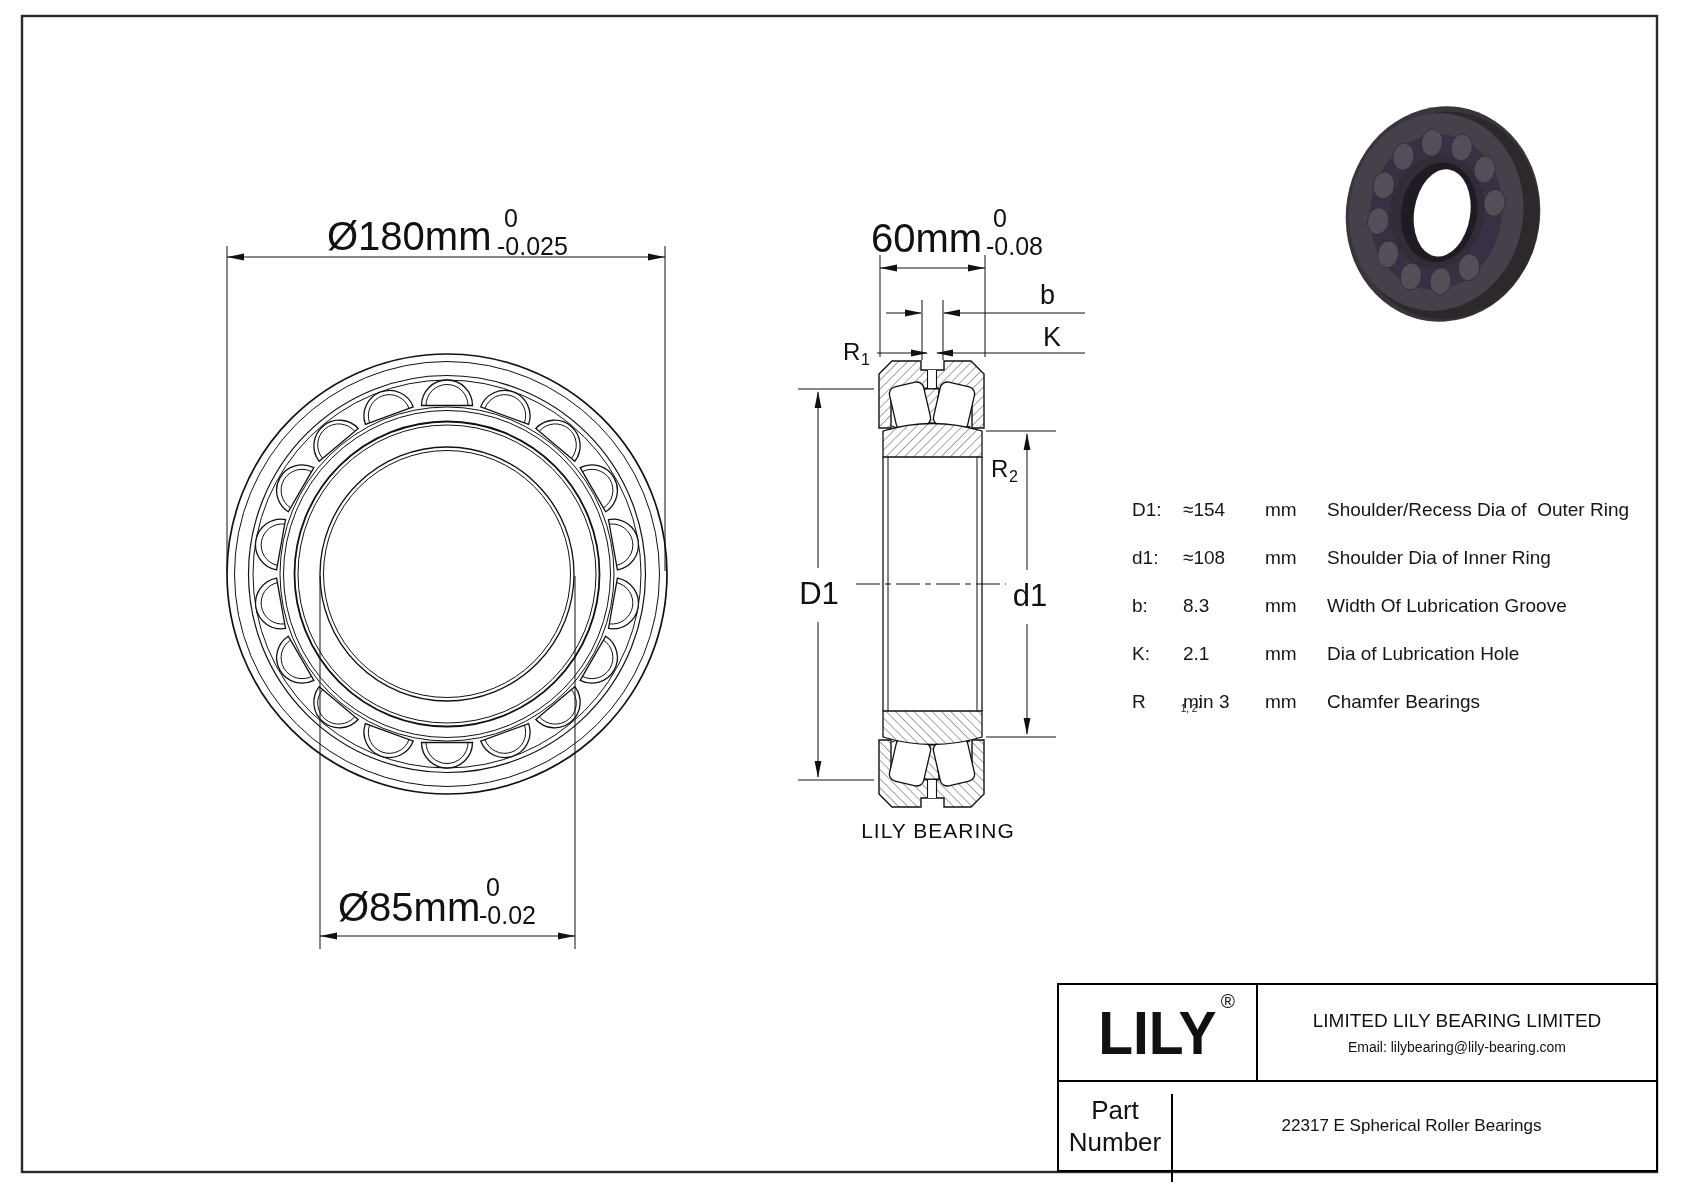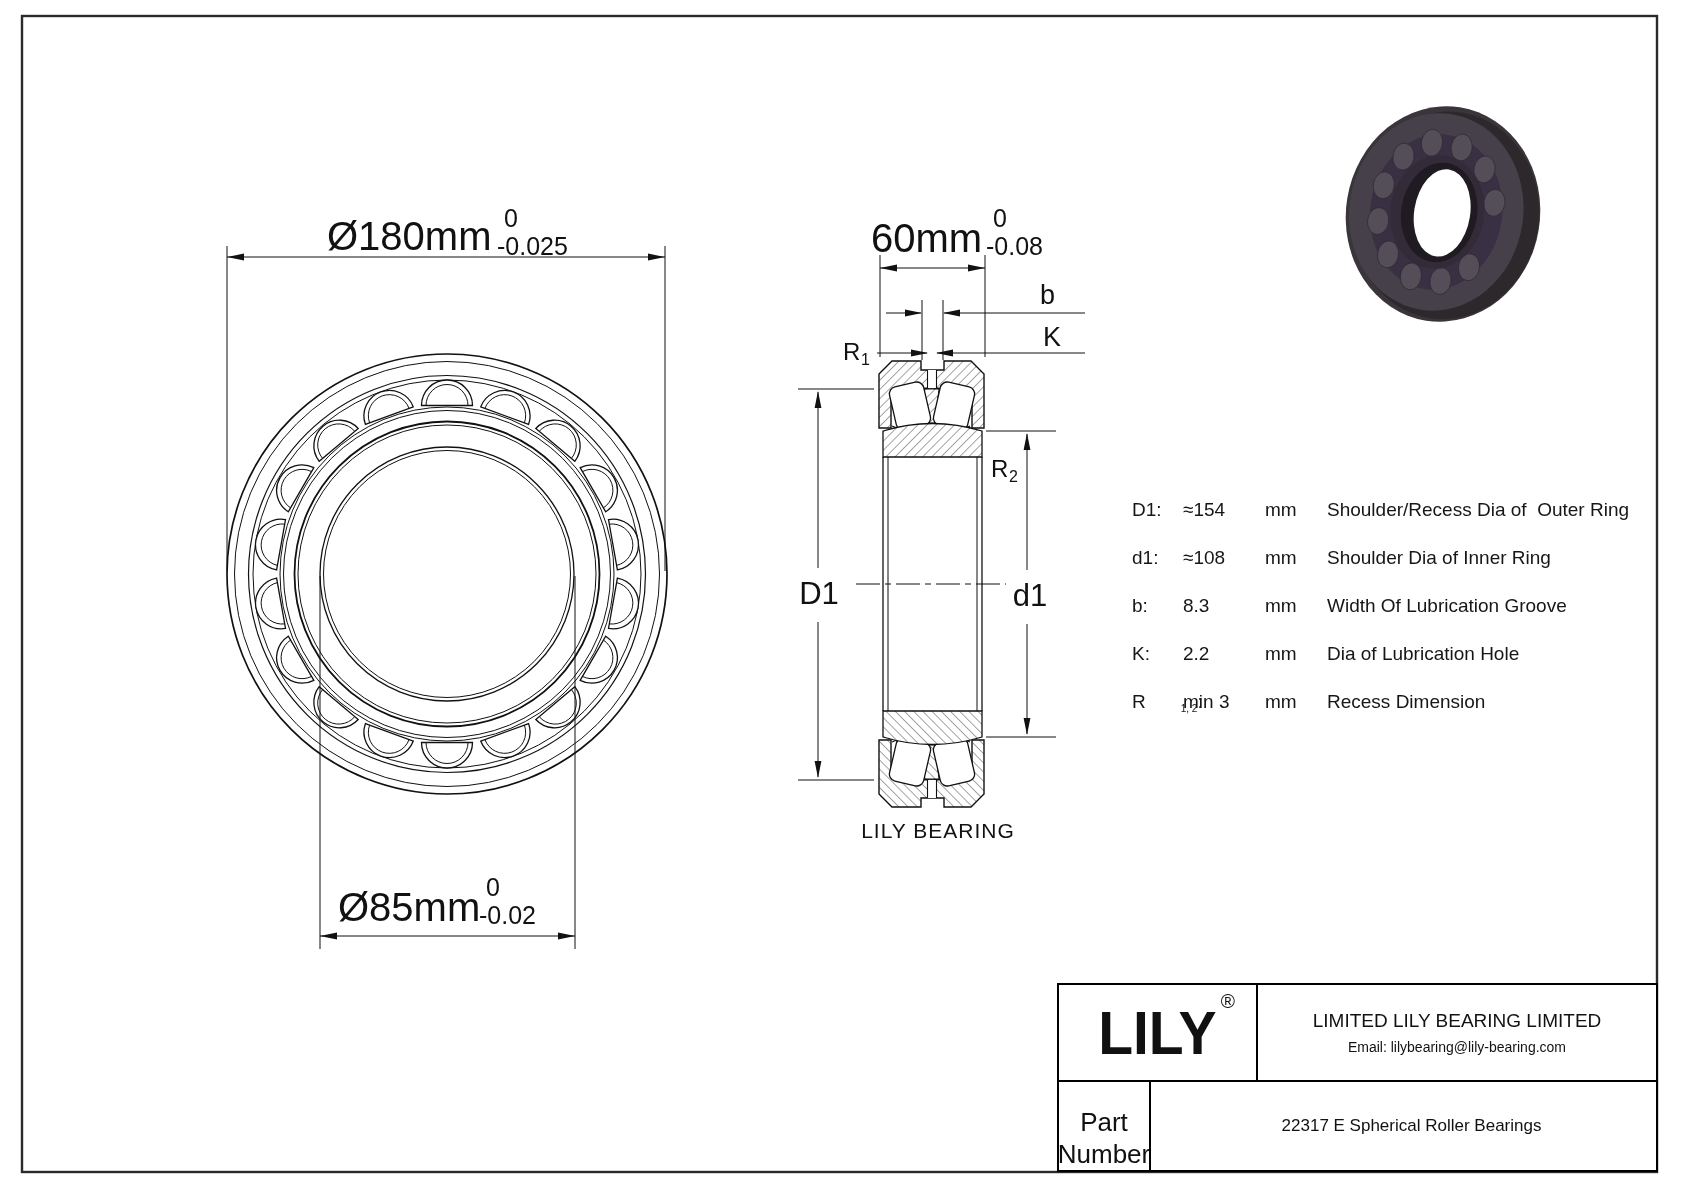--- a/index.html
+++ b/index.html
@@ -20,22 +20,22 @@
   #tb-top{position:absolute;left:0;top:0;width:100%;height:97px;border-bottom:2px solid #000;box-sizing:border-box;}
   #logo-cell{position:absolute;left:0;top:0;width:199px;height:95px;border-right:2px solid #000;box-sizing:border-box;
              display:flex;align-items:center;justify-content:center;}
   #logo-text{font-size:62px;font-weight:700;letter-spacing:0px;transform:scaleX(.92);position:relative;}
   #logo-reg{position:absolute;top:-8px;right:-20px;font-size:21px;font-weight:400;}
   #company-cell{position:absolute;left:199px;top:0;right:0;height:95px;display:flex;flex-direction:column;
                 align-items:center;justify-content:center;gap:7px;}
   #company-name{font-size:19px;color:#121212;}
   #company-email{font-size:14px;color:#121212;}
   #tb-bottom{position:absolute;left:0;top:97px;width:100%;bottom:0;}
-  #partlabel-cell{position:absolute;left:0;top:0;width:92px;height:100%;border-right:2px solid #000;box-sizing:border-box;
-                  display:flex;flex-direction:column;align-items:center;justify-content:flex-end;font-size:26px;line-height:32px;}
+  #partlabel-cell{position:absolute;left:0;top:12px;width:114px;height:100%;border-right:2px solid #000;box-sizing:border-box;
+                  display:flex;flex-direction:column;align-items:center;justify-content:flex-start;font-size:26px;line-height:32px;}
   #partname-cell{position:absolute;left:108px;right:0;top:0;height:100%;display:flex;align-items:center;justify-content:center;
                  font-size:17px;}
 </style>
 </head>
 <body>
 
 <div id="page">
 
   <svg id="cad" width="1684" height="1191" viewBox="0 0 1684 1191">
     <defs>
@@ -240,29 +240,29 @@
       <span class="desc">Shoulder Dia of Inner Ring</span>
     </div>
     <div class="srow" style="top:595px">
       <span class="lab">b:</span>
       <span class="val">8.3</span>
       <span class="unit">mm</span>
       <span class="desc">Width Of Lubrication Groove</span>
     </div>
     <div class="srow" style="top:643px">
       <span class="lab">K:</span>
-      <span class="val">2.2</span>
+      <span class="val">2.1</span>
       <span class="unit">mm</span>
       <span class="desc">Dia of Lubrication Hole</span>
     </div>
     <div class="srow" style="top:691px">
       <span class="lab"><span>R</span><span class="sub">1, 2</span><span>:</span></span>
       <span class="val">min 3</span>
       <span class="unit">mm</span>
-      <span class="desc">Recess Dimension</span>
+      <span class="desc">Chamfer Bearings</span>
     </div>
   </div>
 
   
   <div id="tblock">
     <div id="tb-top">
       <div id="logo-cell">
         <span id="logo-text"><span>LILY</span><span id="logo-reg">®</span></span>
       </div>
       <div id="company-cell">

